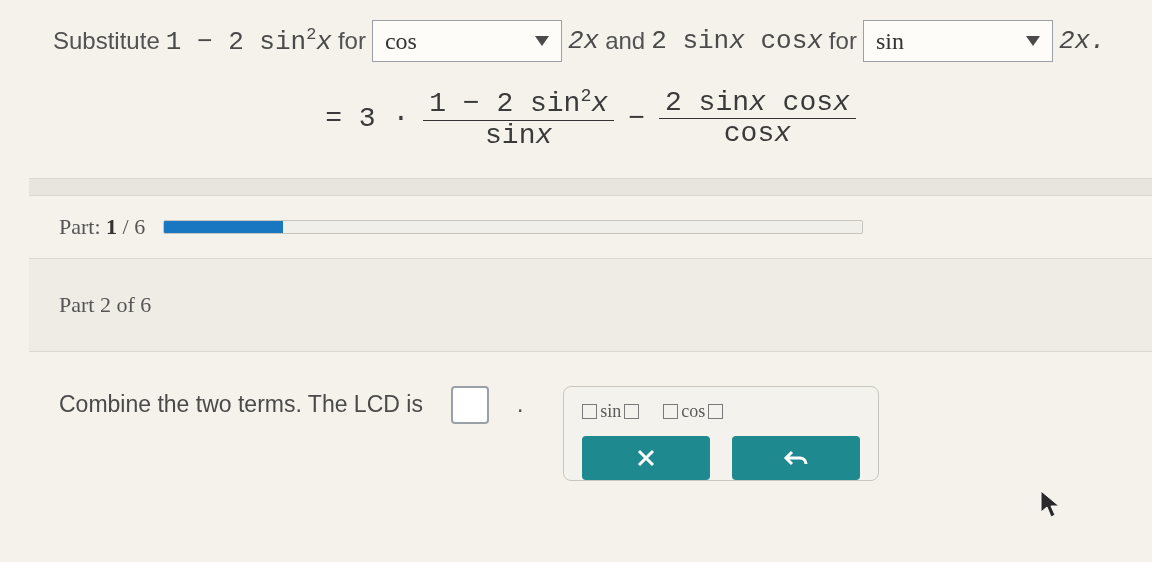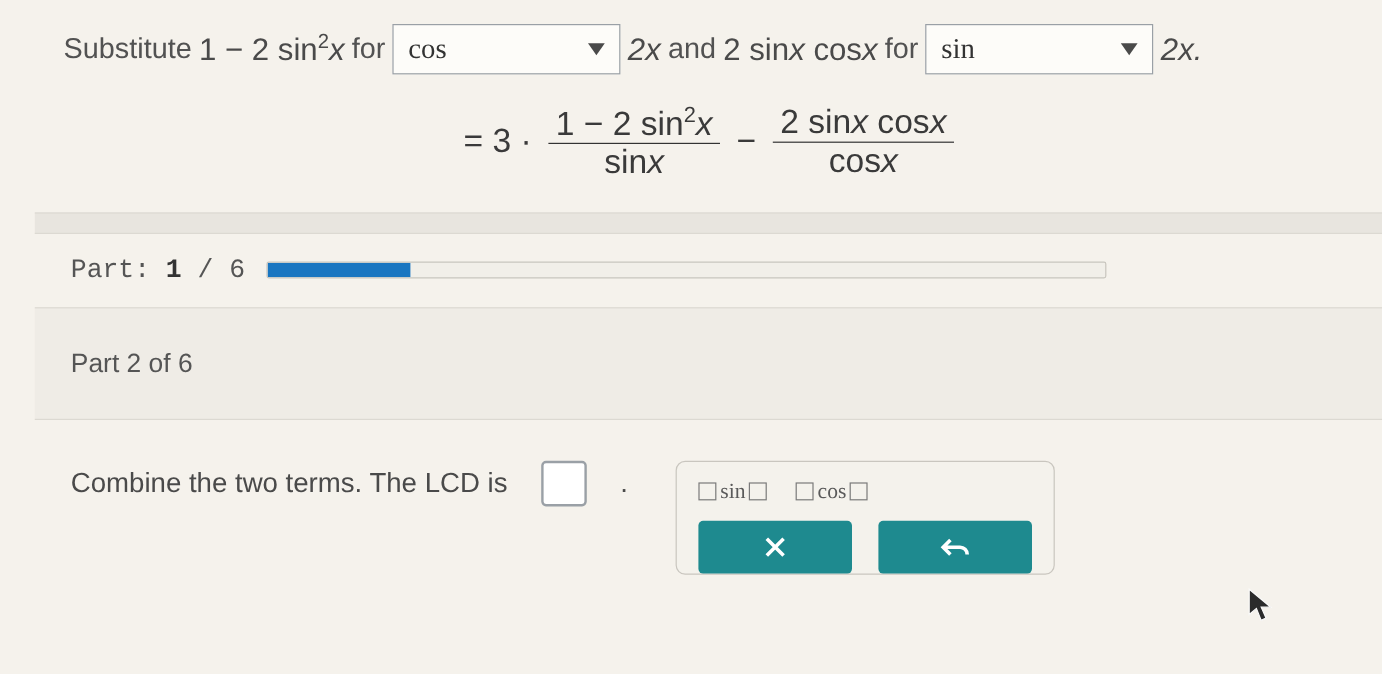--- a/index.html
+++ b/index.html
@@ -11,21 +11,21 @@
     font-family: Georgia, "Times New Roman", serif;
     background: #f5f2ec;
     color: #3a3a3a;
     overflow: hidden;
   }
   .page {
     padding: 20px 24px 0 24px;
     margin-left: 29px;
   }
   .math {
-    font-family: Liberation Sans, sans-serif;
+    font-family: Liberation Mono, monospace;
     font-style: normal;
     font-size: 26px;
   }
   .mi { font-style: italic; }
   .sup { font-size: 0.65em; vertical-align: super; }
   .line1 {
     display: flex;
     align-items: center;
     flex-wrap: nowrap;
     gap: 6px;
@@ -84,40 +84,40 @@
     background: #e8e5df;
     margin: 26px -24px 0 -24px;
     border-top: 1px solid #dcd9d2;
     border-bottom: 1px solid #dcd9d2;
   }
   .partbar {
     display: flex;
     align-items: center;
     gap: 18px;
     padding: 18px 6px;
-    font-family: Liberation Mono, monospace;
+    font-family: Liberation Serif, serif;
     font-size: 22px;
     color: #555;
   }
   .partbar b { color: #333; font-weight: bold; }
   .progress {
     width: 700px;
     height: 14px;
     border: 1px solid #c8c5be;
     background: #f1efe9;
     border-radius: 2px;
     overflow: hidden;
   }
   .progress .fill {
     height: 100%;
     background: #1976c1;
   }
   .part2header {
     padding: 33px 6px;
-    font-family: Liberation Sans, sans-serif;
+    font-family: Liberation Serif, serif;
     font-size: 22px;
     color: #555;
     border-top: 1px solid #dcd9d2;
     border-bottom: 1px solid #dcd9d2;
     margin: 0 -24px;
     padding-left: 30px;
     background: #efece6;
   }
   .part2body {
     padding: 34px 6px 0 6px;

